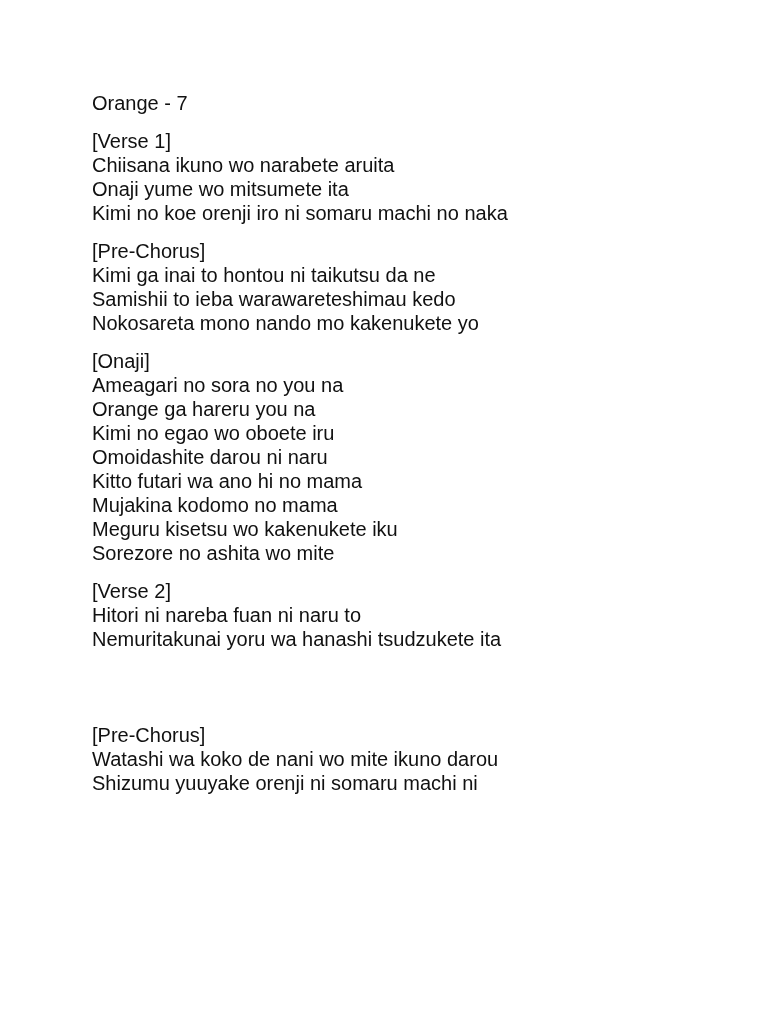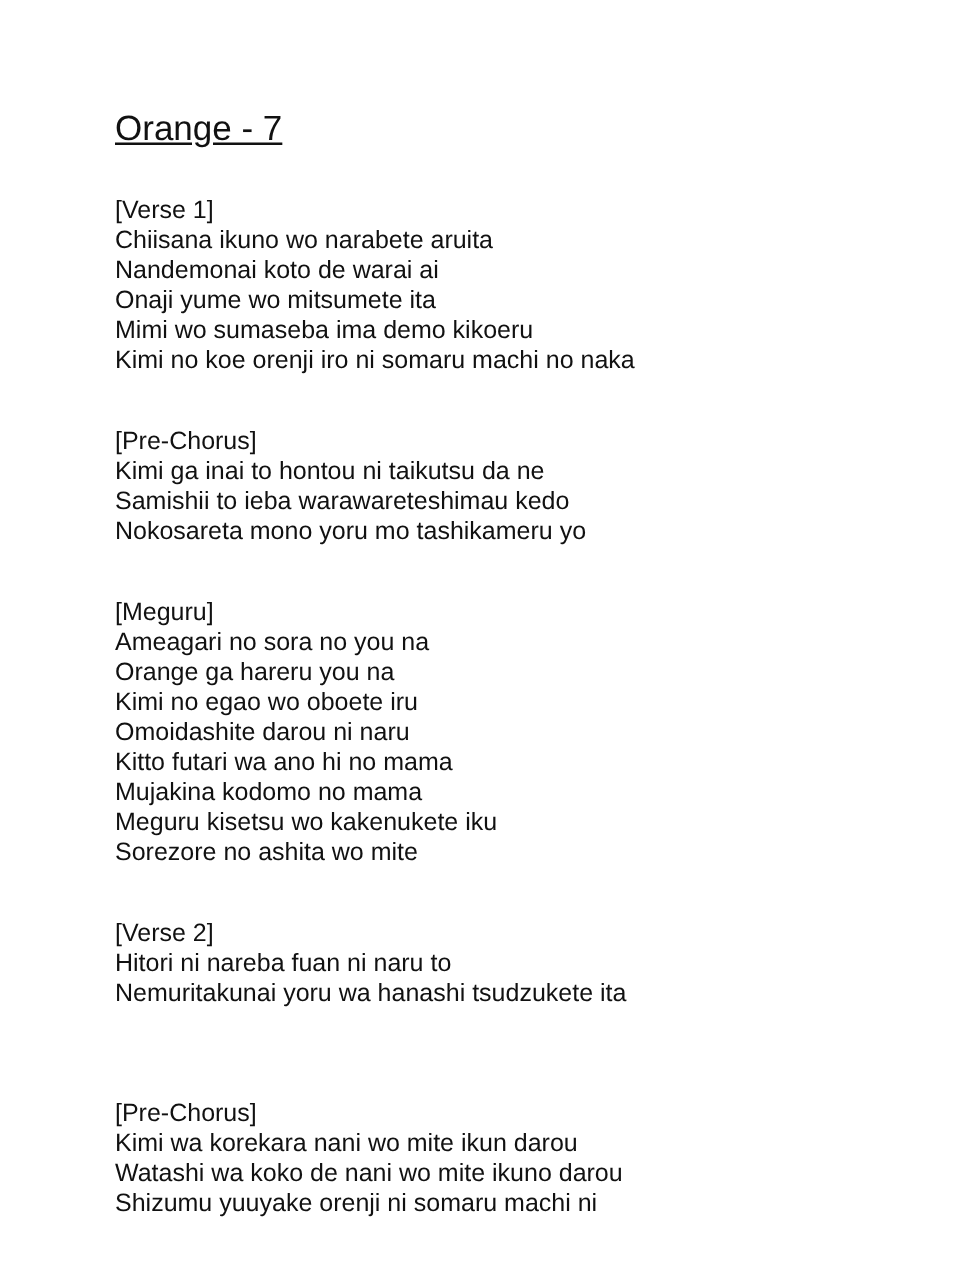--- a/index.html
+++ b/index.html
@@ -15,78 +15,74 @@
     background: #ffffff;
     padding-top: 91px;
     padding-left: 92px;
     font-family: "Liberation Sans", "DejaVu Sans", sans-serif;
     font-size: 20px;
     line-height: 24px;
     color: #111111;
     font-weight: 400;
   }
   .doc-title {
-    font-size: 28px;
+    font-size: 20px;
     line-height: 24px;
     font-weight: 400;
     white-space: pre;
-    text-decoration: underline;
   }
   .lyric-section {
-    margin-top: 41px;
+    margin-top: 14px;
   }
   .lyric-section.extra-gap {
     margin-top: 72px;
   }
   .section-header,
   .lyric-line {
     white-space: pre;
     line-height: 24px;
   }
 </style>
 </head>
 <body>
 
 <div class="page" style="background: rgb(255, 255, 255); color: rgb(17, 17, 17);">
   <div class="doc-title">Orange - 7</div>
   <div id="sections">
   <section class="lyric-section">
     <div class="section-header">[Verse 1]</div>
   <div class="lyric-line">Chiisana ikuno wo narabete aruita</div>
-        <div class="lyric-line">Nandemonai koto de warai ai</div>
         <div class="lyric-line">Onaji yume wo mitsumete ita</div>
-        <div class="lyric-line">Mimi wo sumaseba ima demo kikoeru</div>
         <div class="lyric-line">Kimi no koe orenji iro ni somaru machi no naka</div>
       </section>
 
   <section class="lyric-section">
     <div class="section-header">[Pre-Chorus]</div>
   <div class="lyric-line">Kimi ga inai to hontou ni taikutsu da ne</div>
         <div class="lyric-line">Samishii to ieba warawareteshimau kedo</div>
-        <div class="lyric-line">Nokosareta mono yoru mo tashikameru yo</div>
+        <div class="lyric-line">Nokosareta mono nando mo kakenukete yo</div>
       </section>
 
   <section class="lyric-section">
-    <div class="section-header">[Meguru]</div>
+    <div class="section-header">[Onaji]</div>
   <div class="lyric-line">Ameagari no sora no you na</div>
         <div class="lyric-line">Orange ga hareru you na</div>
         <div class="lyric-line">Kimi no egao wo oboete iru</div>
         <div class="lyric-line">Omoidashite darou ni naru</div>
         <div class="lyric-line">Kitto futari wa ano hi no mama</div>
         <div class="lyric-line">Mujakina kodomo no mama</div>
         <div class="lyric-line">Meguru kisetsu wo kakenukete iku</div>
         <div class="lyric-line">Sorezore no ashita wo mite</div>
       </section>
 
   <section class="lyric-section">
     <div class="section-header">[Verse 2]</div>
   <div class="lyric-line">Hitori ni nareba fuan ni naru to</div>
         <div class="lyric-line">Nemuritakunai yoru wa hanashi tsudzukete ita</div>
       </section>
 
   <section class="lyric-section extra-gap">
     <div class="section-header">[Pre-Chorus]</div>
-  <div class="lyric-line">Kimi wa korekara nani wo mite ikun darou</div>
         <div class="lyric-line">Watashi wa koko de nani wo mite ikuno darou</div>
         <div class="lyric-line">Shizumu yuuyake orenji ni somaru machi ni</div>
       </section>
 </div>
 </div>
 
 </body></html>

